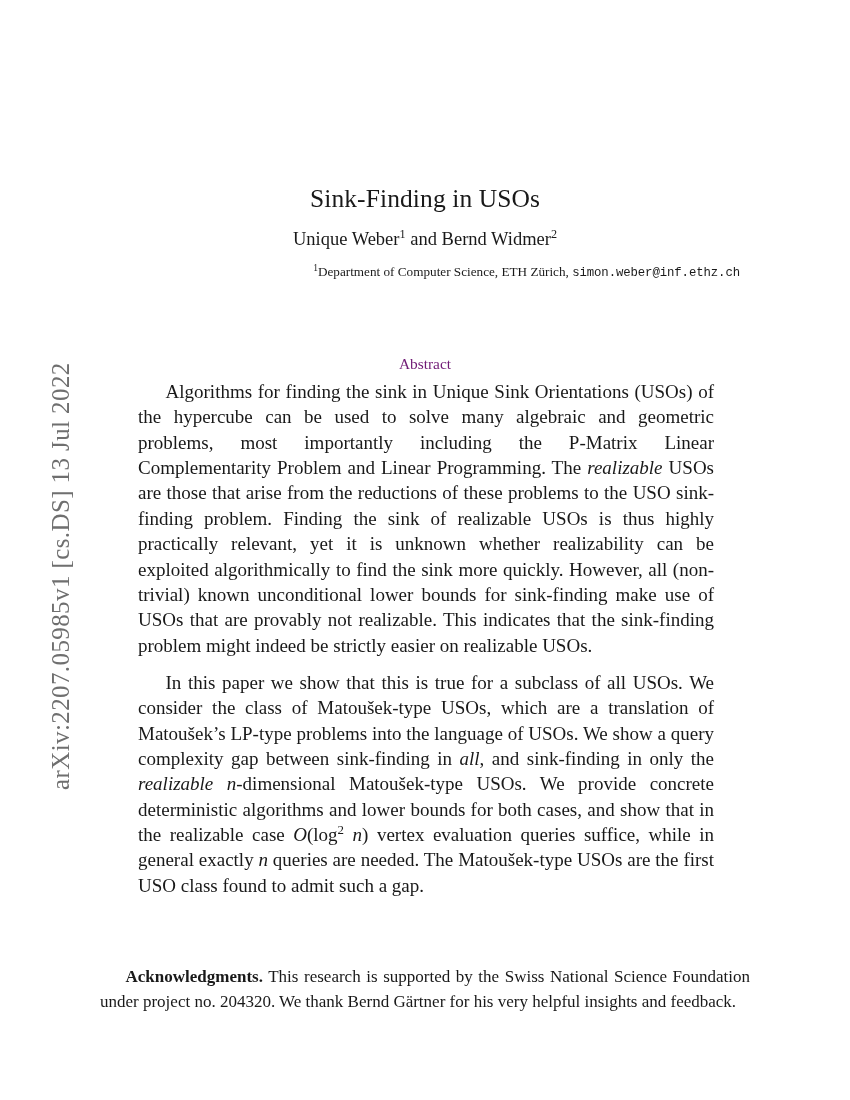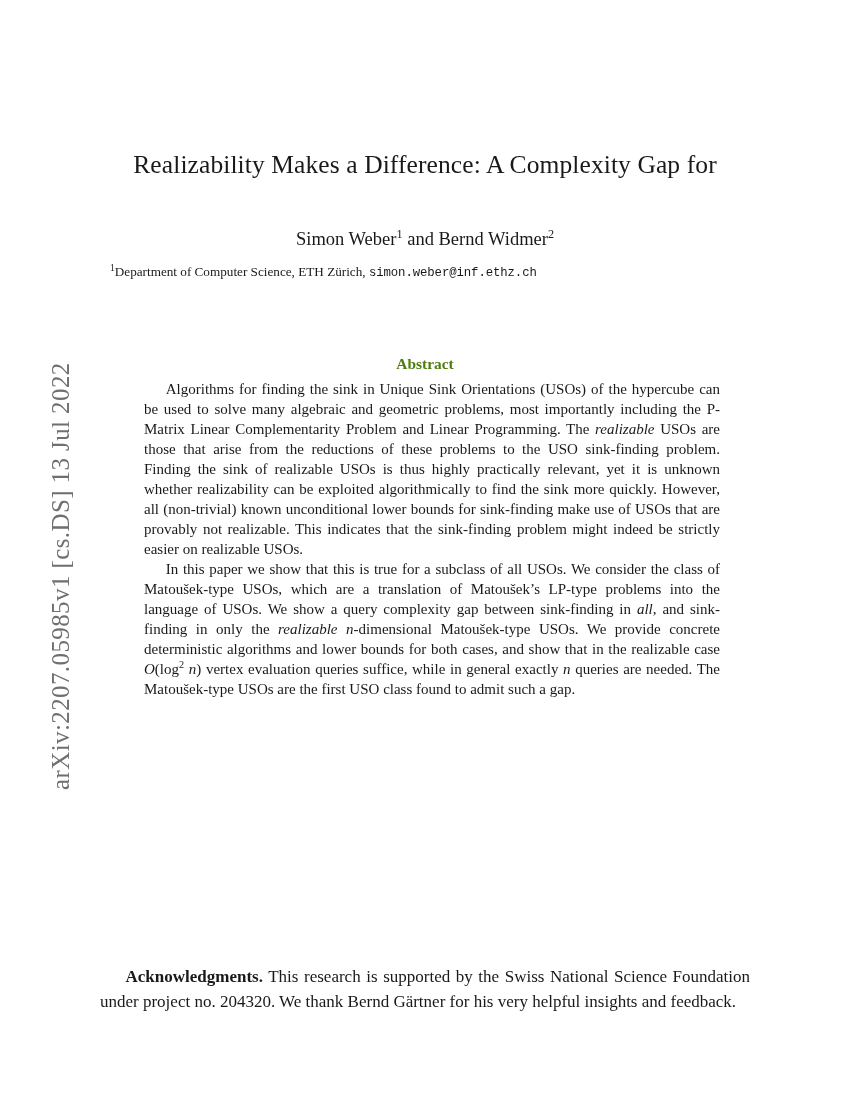--- a/index.html
+++ b/index.html
@@ -67,60 +67,60 @@
     font-size: 18.5px;
     color: #191919;
   }
   .authors sup { font-size: 0.66em; vertical-align: super; line-height: 0; }
 
   .affiliations {
     position: absolute;
     left: 110px;
     top: 263px;
     width: 630px;
-    text-align: left;
+    text-align: right;
     font-size: 13.2px;
     line-height: 1.42;
     color: #191919;
   }
   .affiliations sup { font-size: 0.72em; vertical-align: super; line-height: 0; }
   .mono {
     font-family: "Liberation Mono", "DejaVu Sans Mono", monospace;
     font-size: 0.935em;
     letter-spacing: -0.1px;
   }
 
   .abstract-heading {
     position: absolute;
     left: 137px;
     top: 355px;
     width: 576px;
     text-align: center;
     font-size: 15.4px;
-    font-weight: bold;
-    color: #4d7c0f;
+    font-weight: normal;
+    color: #701a75;
   }
 
   .abstract-body {
     position: absolute;
-    left: 144px;
+    left: 138px;
     top: 379px;
     width: 576px;
-    font-size: 15px;
+    font-size: 19px;
     line-height: 1.335;
     text-align: justify;
     text-justify: inter-word;
     color: #191919;
     hyphens: none;
   }
   .abstract-body p {
     margin: 0;
     text-indent: 1.45em;
   }
-  .abstract-body p + p { margin-top: 0; }
+  .abstract-body p + p { margin-top: 12px; }
 
   .ack {
     position: absolute;
     left: 100px;
     top: 965px;
     width: 650px;
     font-size: 17px;
     line-height: 1.46;
     text-align: justify;
     text-justify: inter-word;
@@ -138,25 +138,26 @@
 </head>
 <body>
 
 <div class="page">
 
   <div class="arxiv-stamp">arXiv:2207.05985v1  [cs.DS]  13 Jul 2022</div>
 
   <div class="content">
 
     <div class="title">
-      <span>Realizability Makes a Difference: A Complexity Gap for</span><br>
+      <br>
+      <span>Sink-Finding in USOs</span>
     </div>
 
     <div class="authors">
-      <span>Simon Weber</span><sup>1</sup>
+      <span>Unique Weber</span><sup>1</sup>
       <span>and</span>
       <span>Bernd Widmer</span><sup>2</sup>
     </div>
 
     <div class="affiliations">
       <div><sup>1</sup><span>Department of Computer Science, ETH Zürich, </span><span class="mono">simon.weber@inf.ethz.ch</span></div>
     </div>
 
     <div class="abstract-heading">Abstract</div>
 

